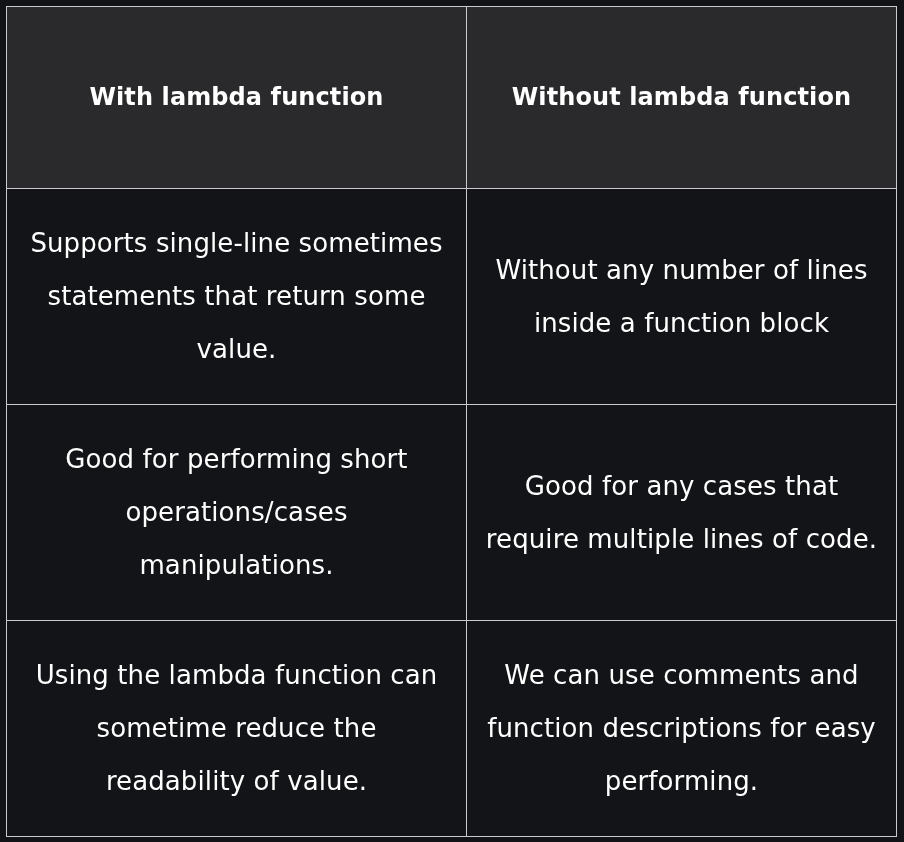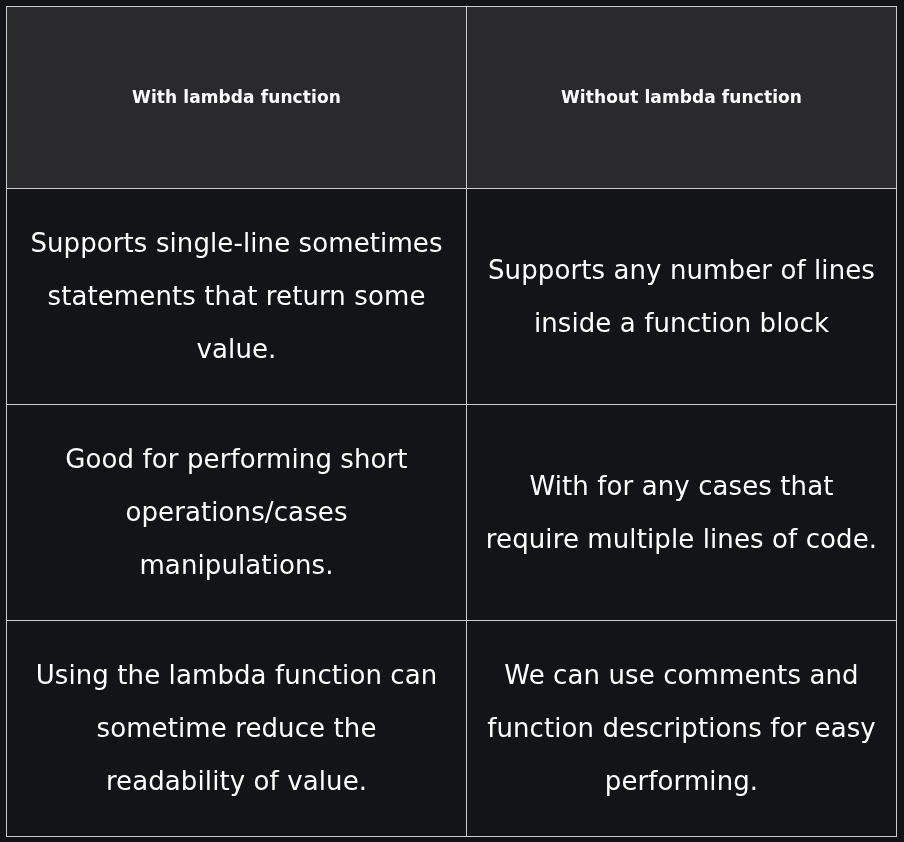--- a/index.html
+++ b/index.html
@@ -39,21 +39,21 @@
     vertical-align: middle;
     color: #ffffff;
     padding: 6px 18px;
     box-sizing: border-box;
   }
 
   
   table.comparison thead th {
     background: #2a2a2c;
     font-weight: bold;
-    font-size: 17px;
+    font-size: 24px;
     line-height: 1.32;
     letter-spacing: 0.1px;
     height: 182px;
   }
 
   table.comparison thead th.col-left  { width: 460px; }
   table.comparison thead th.col-right { width: 430px; }
 
   
   table.comparison tbody td {
@@ -91,30 +91,30 @@
       </tr>
     </thead>
 
     <tbody>
 
       <tr>
         <td>
           <span class="cell-text">Supports single-line sometimes statements that return some value.</span>
         </td>
         <td>
-          <span class="cell-text">Supports any number of lines inside a function block</span>
+          <span class="cell-text">Without any number of lines inside a function block</span>
         </td>
       </tr>
 
       <tr>
         <td>
           <span class="cell-text">Good for performing short operations/cases manipulations.</span>
         </td>
         <td>
-          <span class="cell-text">With for any cases that require multiple lines of code.</span>
+          <span class="cell-text">Good for any cases that require multiple lines of code.</span>
         </td>
       </tr>
 
       <tr>
         <td>
           <span class="cell-text">Using the lambda function can sometime reduce the readability of value.</span>
         </td>
         <td>
           <span class="cell-text">We can use comments and function descriptions for easy performing.</span>
         </td>

